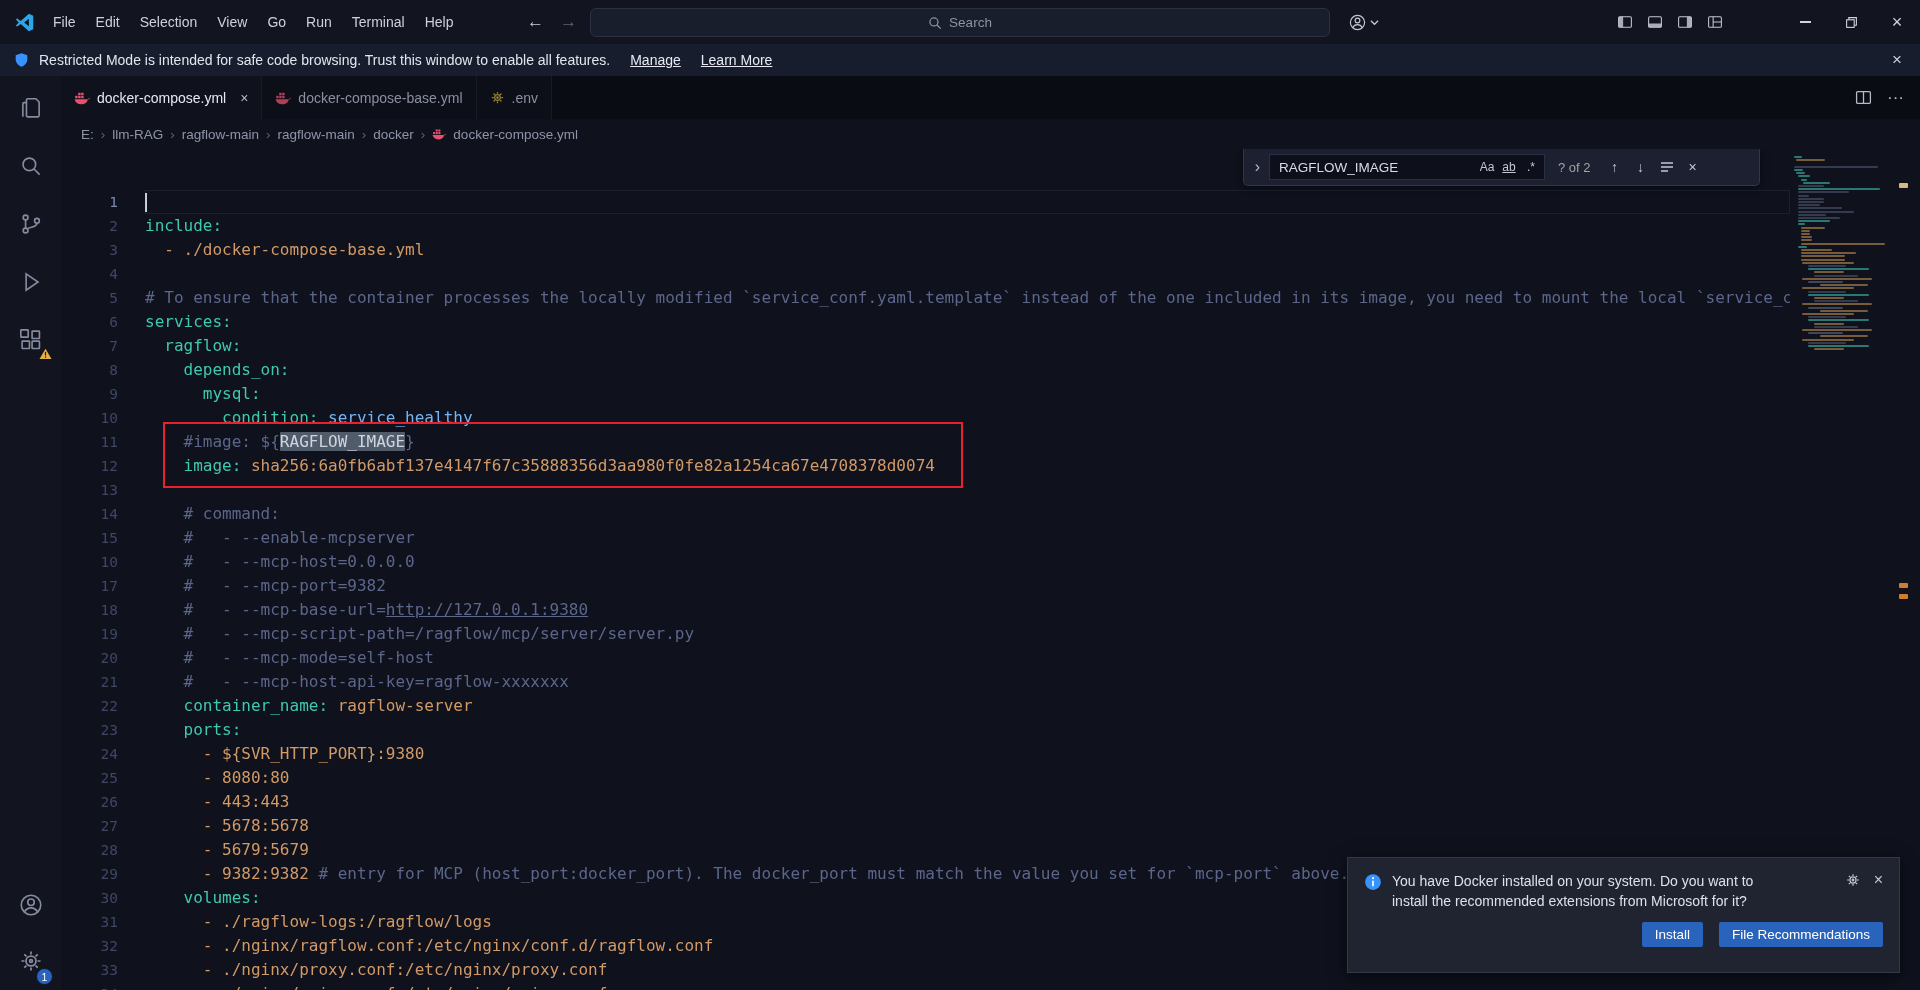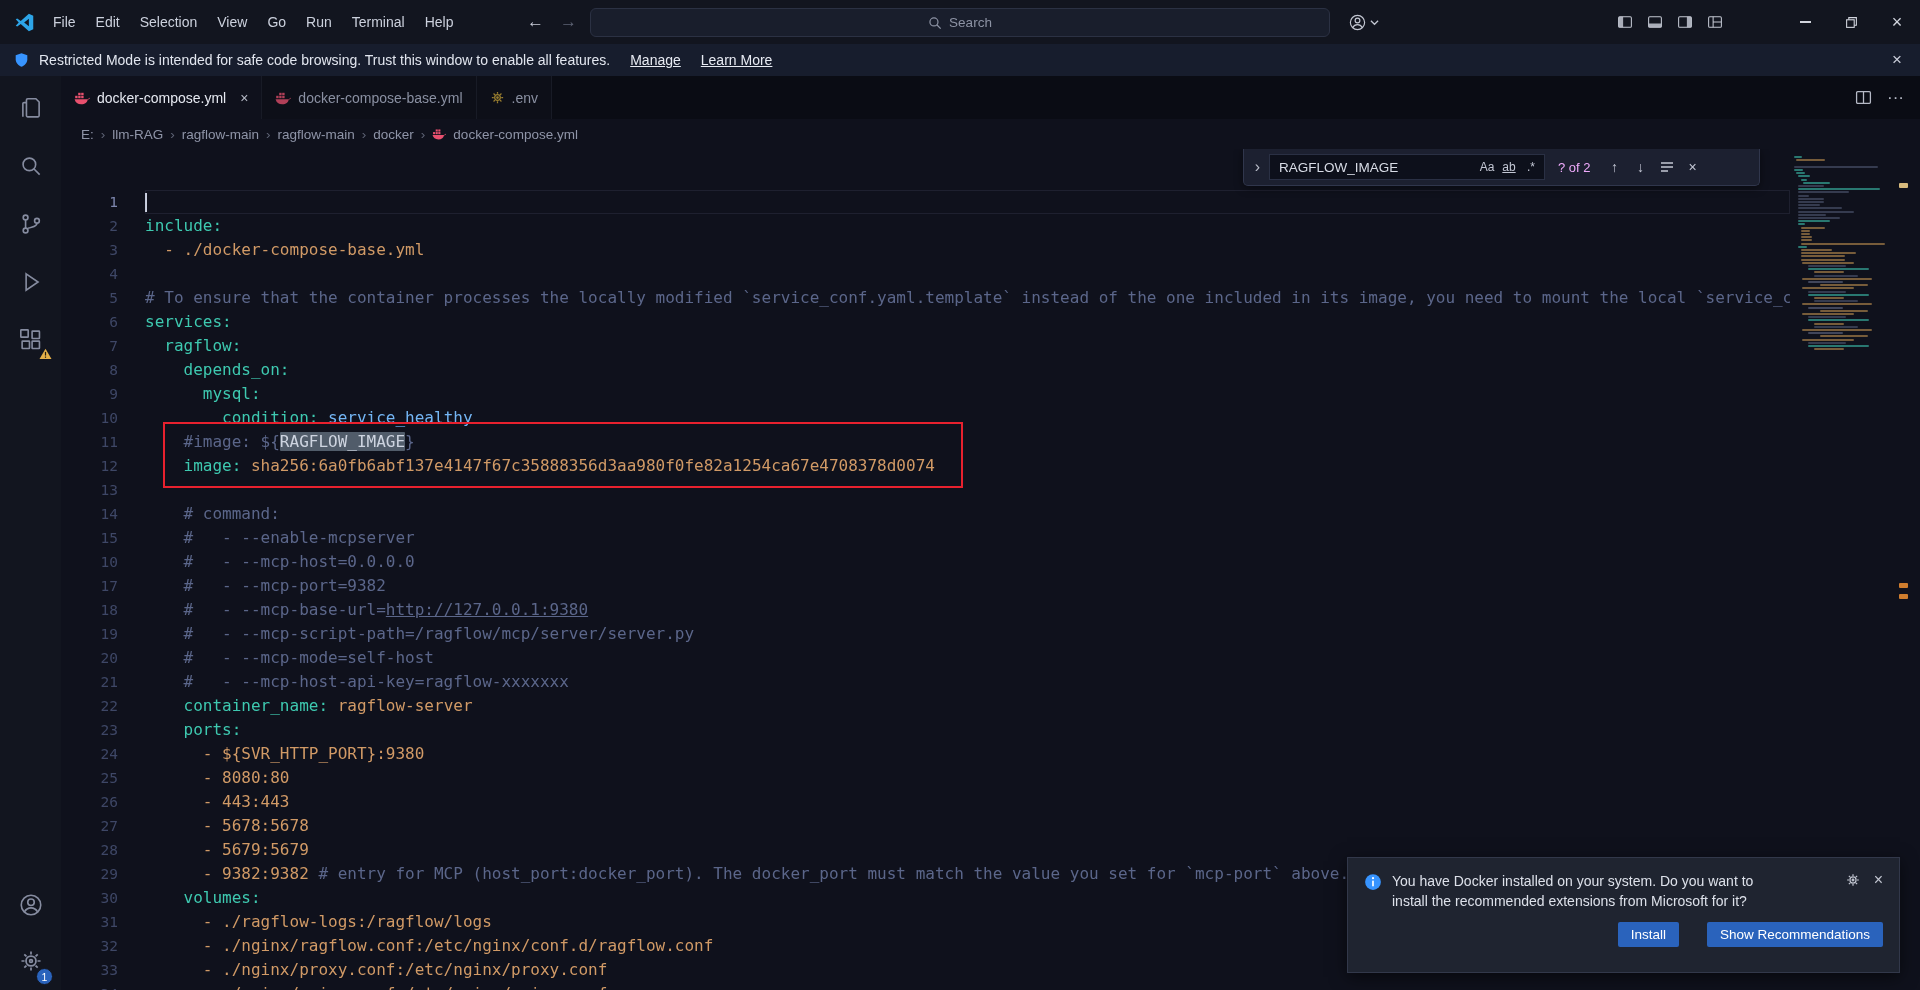--- a/index.html
+++ b/index.html
@@ -81,36 +81,36 @@
   .red-box { position:absolute; left:102px; top:273px; width:800px; height:66px; border:2px solid var(--annotation-red,#e8212e); z-index:5; pointer-events:none; }
 
   
   .find-widget { position:absolute; left:1182px; top:0; width:517px; height:37px; background:#1c2030; border:1px solid #30364c; border-top:none; border-radius:0 0 5px 5px; display:flex; align-items:center; box-shadow:0 2px 10px rgba(0,0,0,.45); z-index:6; padding:0 6px; gap:4px; }
   .find-collapse { color:#b8bcc8; font-size:16px; width:15px; text-align:center; }
   .find-input { flex:none; width:276px; height:26px; background:#0d101b; border:1px solid #2a3044; display:flex; align-items:center; padding:0 2px 0 9px; font-size:13.5px; color:#d8dce6; }
   .find-query { flex:1; }
   .find-toggles { display:flex; }
   .find-toggle { width:22px; height:22px; display:flex; align-items:center; justify-content:center; font-size:12px; color:#c3c7d4; border-radius:3px; }
   .find-toggle.und { text-decoration:underline; }
-  .find-count { font-size:13px; color:#f0abfc; margin:0 9px; white-space:nowrap; }
+  .find-count { font-size:13px; color:#a3a3a3; margin:0 9px; white-space:nowrap; }
   .find-btn { width:22px; height:22px; display:flex; align-items:center; justify-content:center; color:#c3c7d4; font-size:14px; border-radius:3px; }
 
   
   .minimap { position:absolute; left:1729px; top:0; width:96px; bottom:0; z-index:2; }
   .mm-line { position:absolute; height:2px; border-radius:1px; opacity:.85; }
   .mm-k { background:#2e8b80; } .mm-s { background:#8a6a3f; } .mm-c { background:#3c4358; } .mm-p { background:#4a5066; }
   .ruler { position:absolute; right:0; top:0; width:34px; bottom:0; z-index:2; }
   .ruler-mark { position:absolute; right:12px; width:9px; height:5px; border-radius:1px; }
 
   
   .toast { position:absolute; left:1286px; top:708px; width:553px; min-height:116px; background:#1f2430; border:1px solid #32384a; box-shadow:0 4px 16px rgba(0,0,0,.55); z-index:9; padding:13px 16px 12px; }
   .toast-row1 { display:flex; gap:10px; align-items:flex-start; }
   .toast-msg { max-width:400px; font-size:14px; line-height:1.45; color:#dde1ea; }
   .toast-icons { margin-left:auto; display:flex; gap:13px; color:#c3c7d2; align-items:center; font-size:16px; }
-  .toast-row2 { display:flex; justify-content:flex-end; gap:28px; margin-top:10px; }
+  .toast-row2 { display:flex; justify-content:flex-end; gap:16px; margin-top:10px; }
   .toast-btn { background:var(--button-bg,#2a63bc); color:#fff; font-size:13.5px; padding:5px 13px; border:none; border-radius:2px; font-family:inherit; cursor:pointer; }
 </style>
 </head>
 <body>
 
 <div class="titlebar">
   <svg class="vscode-logo" width="21" height="21" viewBox="0 0 24 24">
       <path fill-rule="evenodd" fill="#2da5e8" d="M17 2l5 2.4v15.2L17 22l-9.3-8.4-4 3.1-1.7-1 3.4-3.7-3.4-3.7 1.7-1 4 3.1zM17 7.6L11.6 12 17 16.4z"></path>
     </svg>
   <div class="menubar" id="menubar">
@@ -564,16 +564,16 @@
         <svg width="16" height="16" viewBox="0 0 24 24" fill="none" stroke="currentColor" stroke-width="1.8">
             <circle cx="12" cy="12" r="4.6"></circle>
             <circle cx="12" cy="12" r="1.3"></circle>
             <path d="M12 6V3.2M12 20.8V18M18 12h2.8M3.2 12H6M16.2 7.8l2-2M5.8 18.2l2-2M16.2 16.2l2 2M5.8 5.8l2 2"></path>
           </svg>
         <span>×</span>
       </div>
     </div>
     <div class="toast-row2" id="toast-buttons">
         <button class="toast-btn">Install</button>
-        <button class="toast-btn">Show Recommendations</button>
+        <button class="toast-btn">File Recommendations</button>
       </div>
   </div>
 </div>
 
 </body></html>

